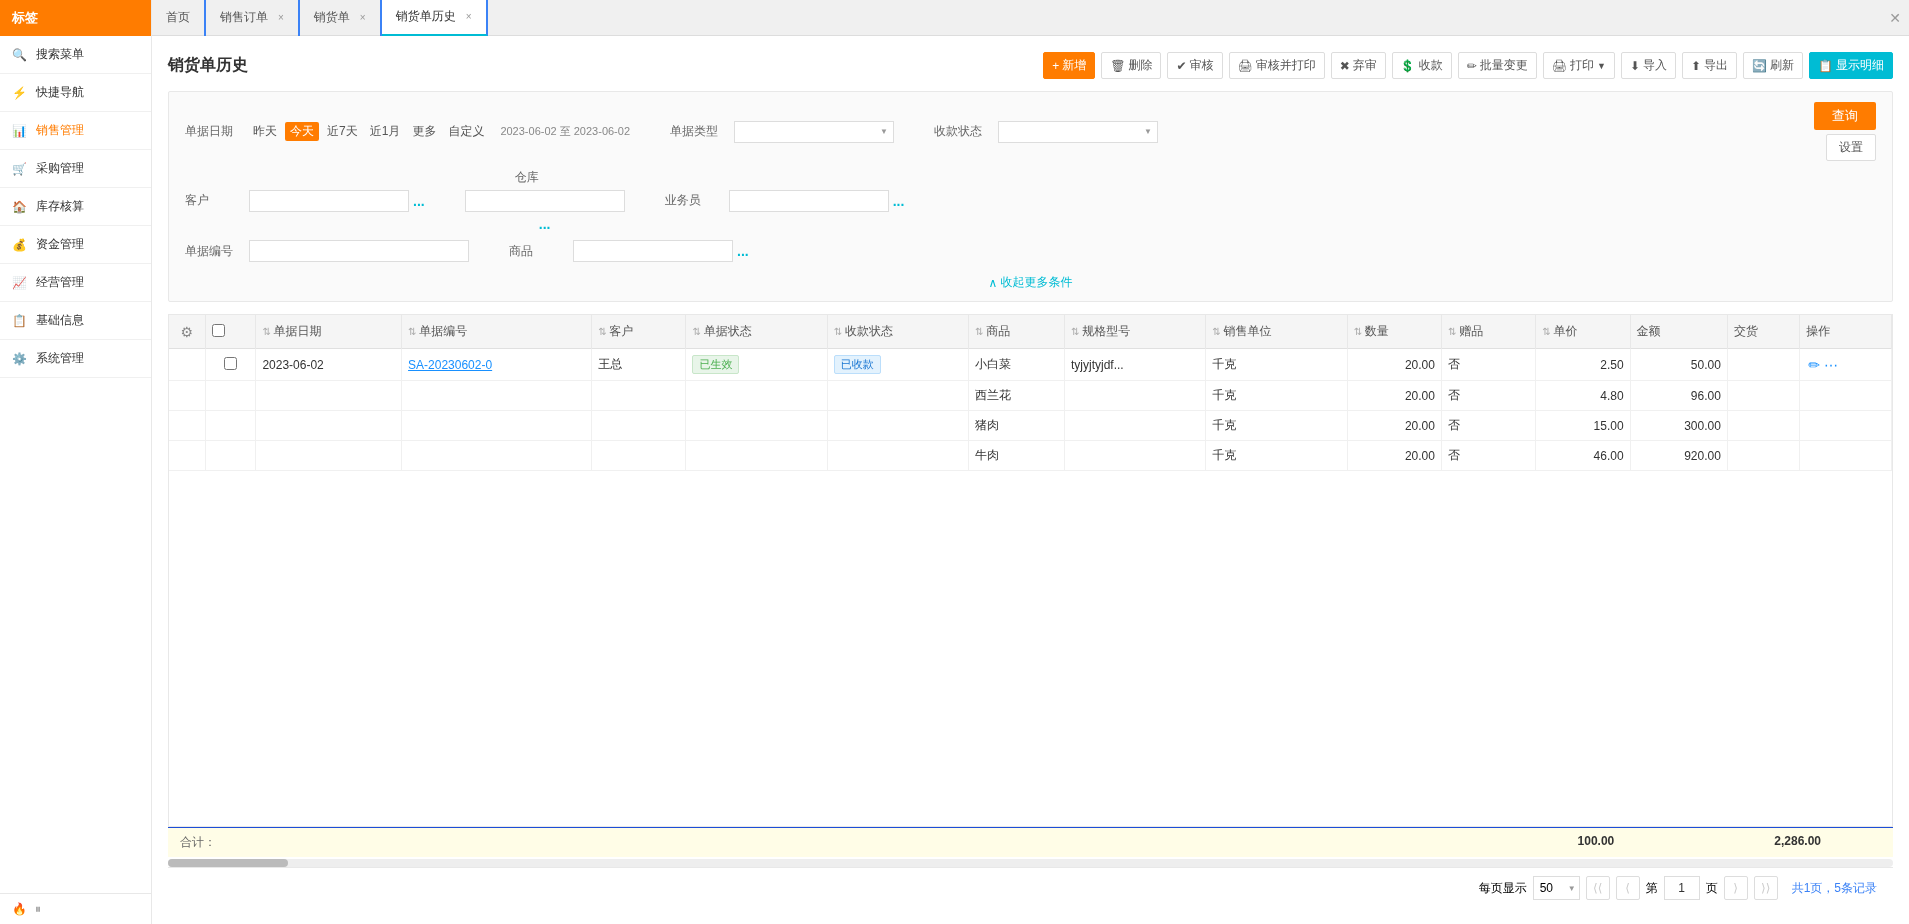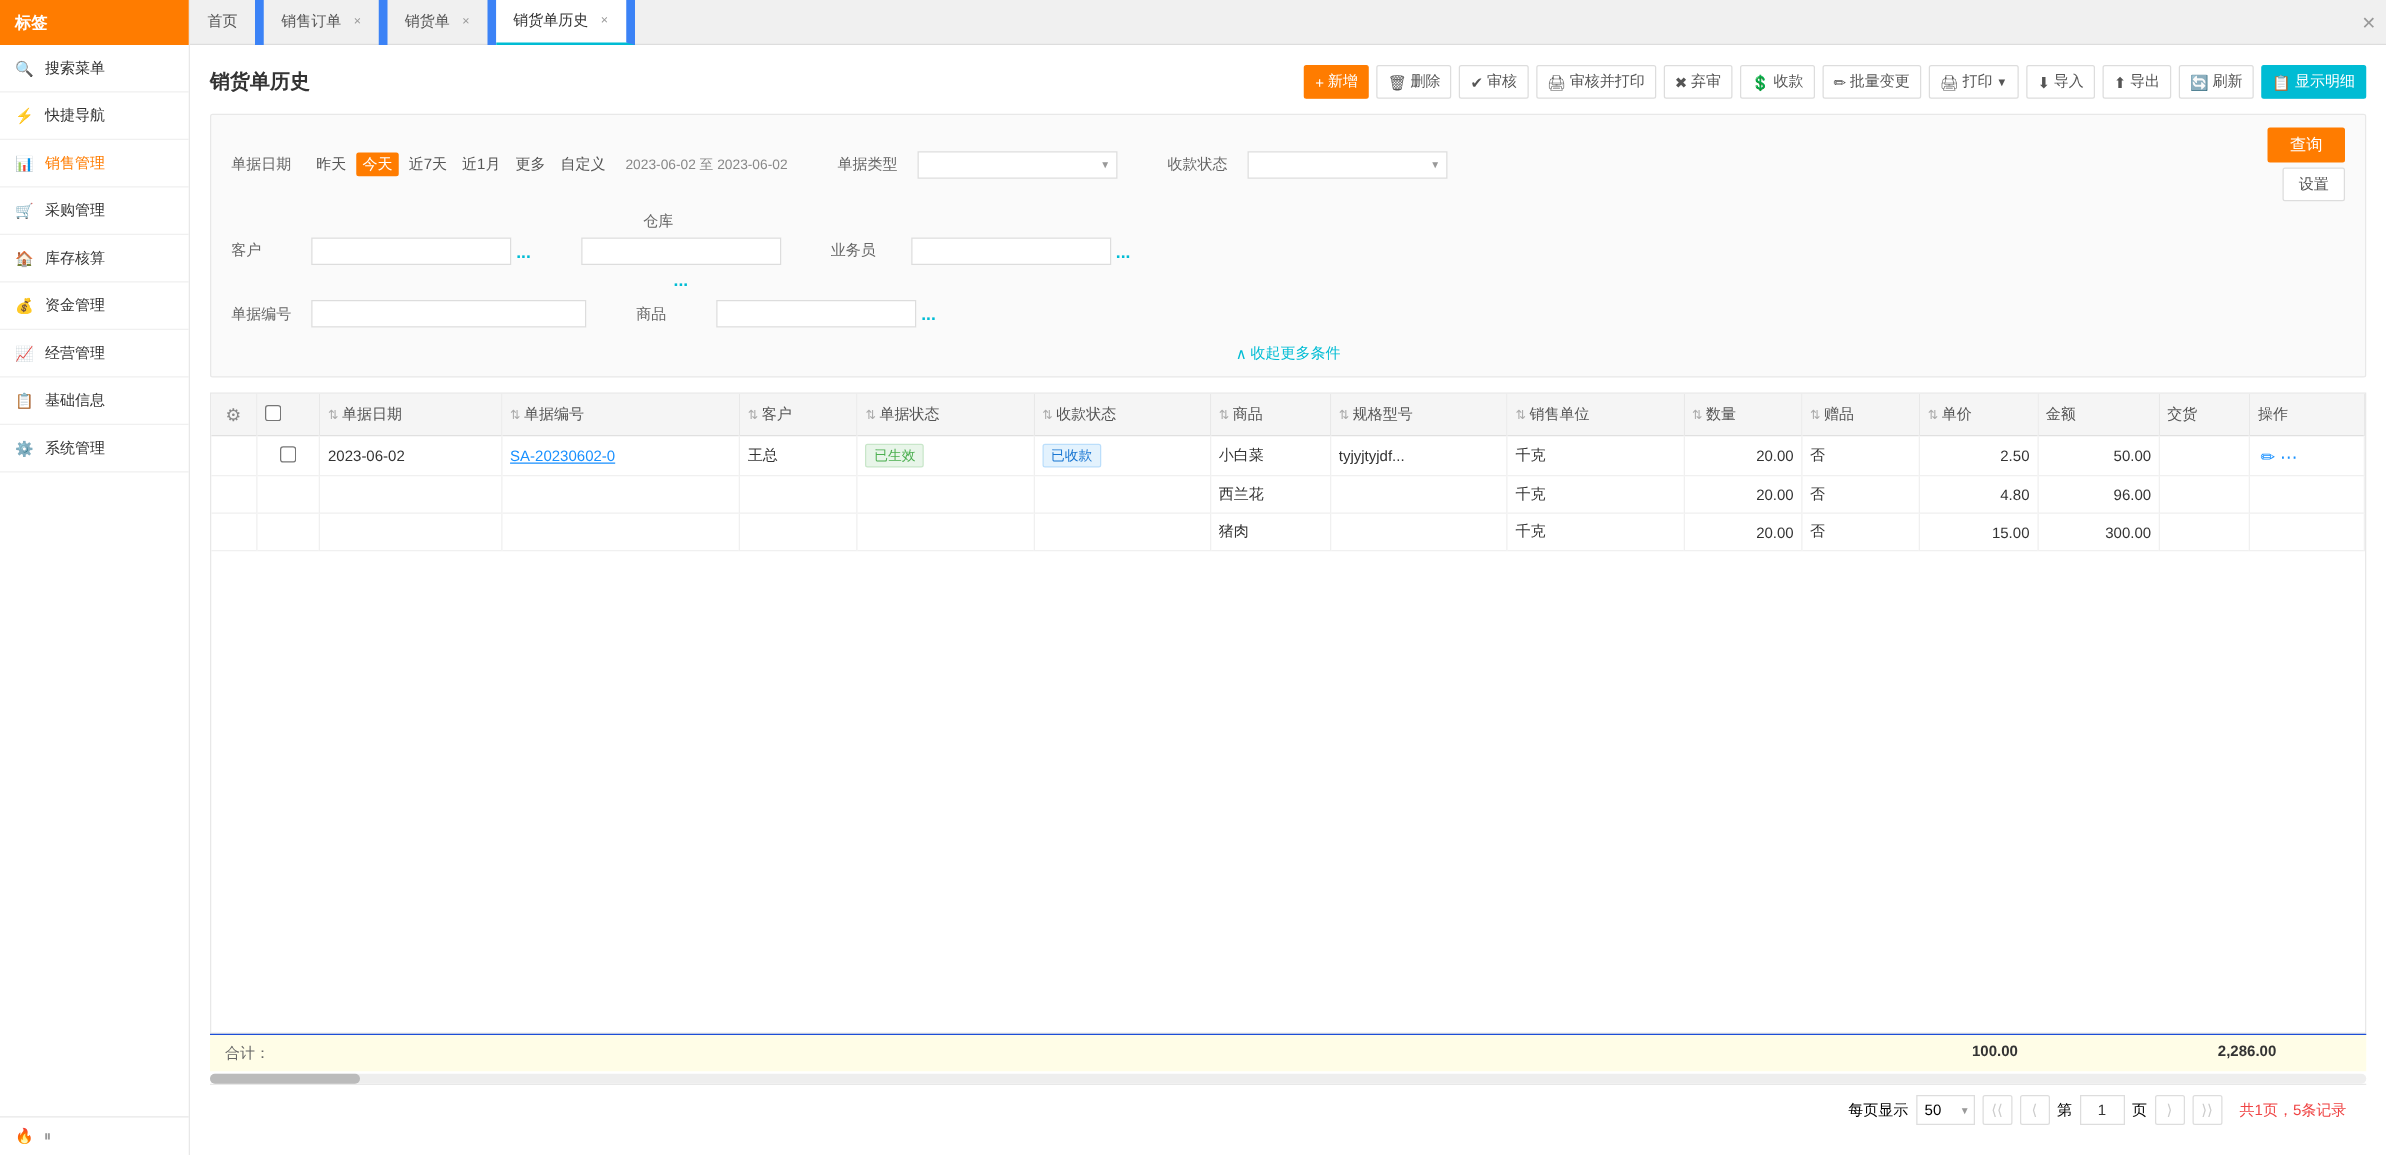--- a/index.html
+++ b/index.html
@@ -64,21 +64,21 @@
       padding-left: 0;
       flex-shrink: 0;
     }
     .tab {
       display: flex;
       align-items: center;
       padding: 0 14px;
       height: 36px;
       cursor: pointer;
       color: #555;
-      border-right: 7px solid #3b82f6;
+      border-right: 2px solid #3b82f6;
       gap: 6px;
       white-space: nowrap;
       text-align: right;
     }
     .tab.active {
       background: #fff;
       color: #333;
       border-bottom: 2px solid #00bcd4;
     }
     .tab-close {
@@ -742,20 +742,40 @@
     <td>猪肉</td>
     <td></td>
     <td>千克</td>
     <td class="td-right">20.00</td>
     <td>否</td>
     <td class="td-right">15.00</td>
     <td class="td-right">300.00</td>
     <td></td>
     <td></td>
   </tr>
+            <tr>
+    <td class="td-center"></td>
+    <td class="td-center">
+      
+    </td>
+    <td></td>
+    <td></td>
+    <td></td>
+    <td></td>
+    <td></td>
+    <td>牛肉</td>
+    <td></td>
+    <td>千克</td>
+    <td class="td-right">20.00</td>
+    <td>否</td>
+    <td class="td-right">46.00</td>
+    <td class="td-right">920.00</td>
+    <td></td>
+    <td></td>
+  </tr>
           </tbody>
       </table>
     </div>
 
     <div class="table-footer">
       <span class="footer-label">合计：</span>
       <span class="footer-qty" style="margin-left:auto; padding-right:160px;">100.00</span>
       <span class="footer-amount" style="padding-right:60px;">2,286.00</span>
     </div>
 
@@ -777,16 +797,16 @@
       <button class="pagination-btn disabled">⟨⟨</button>
       <button class="pagination-btn disabled">⟨</button>
 
       <span>第</span>
       <input type="text" class="page-input" value="1" style="">
       <span>页</span>
 
       <button class="pagination-btn disabled">⟩</button>
       <button class="pagination-btn disabled">⟩⟩</button>
 
-      <span style="margin-left:8px; color:#ef4444;">共1页，5条记录</span>
+      <span style="margin-left:8px; color:#3b82f6;">共1页，5条记录</span>
     </div>
   </div>
 </div>
 
 </body></html>

